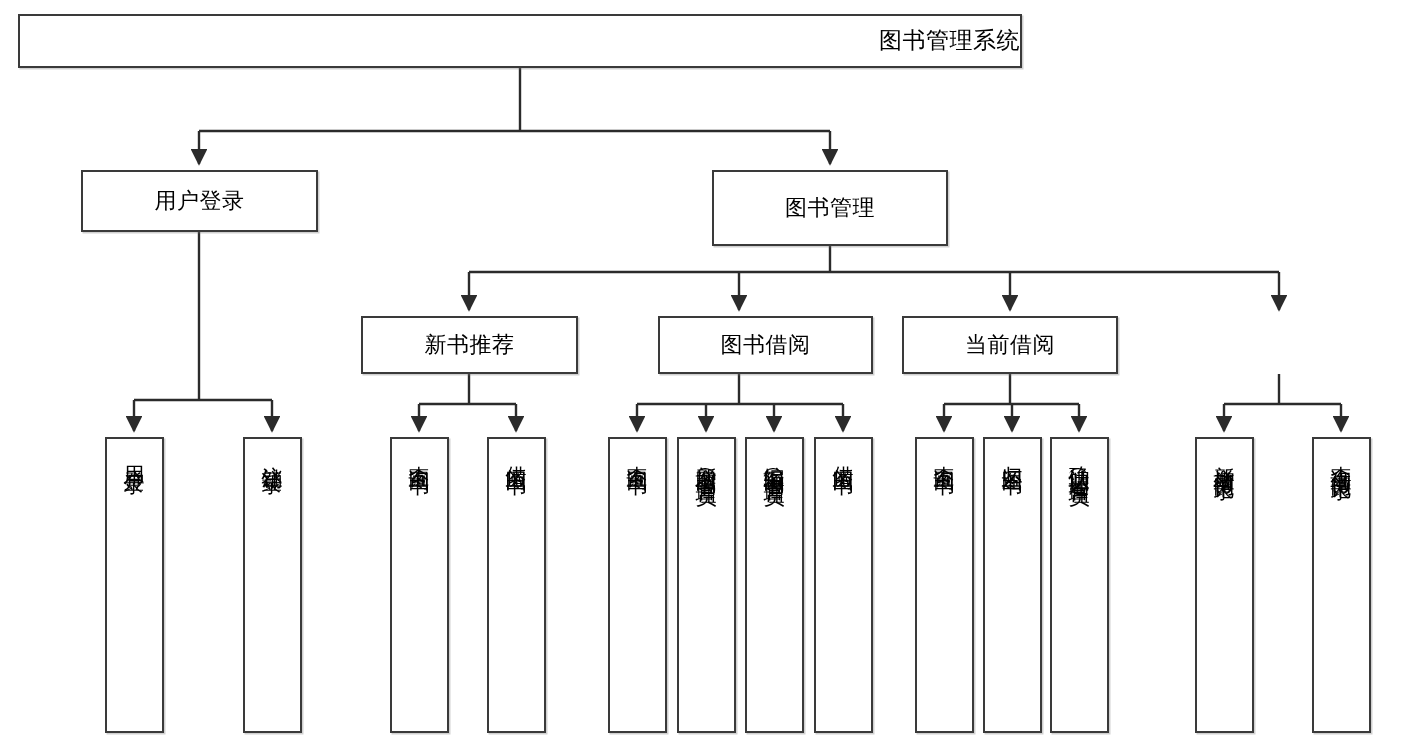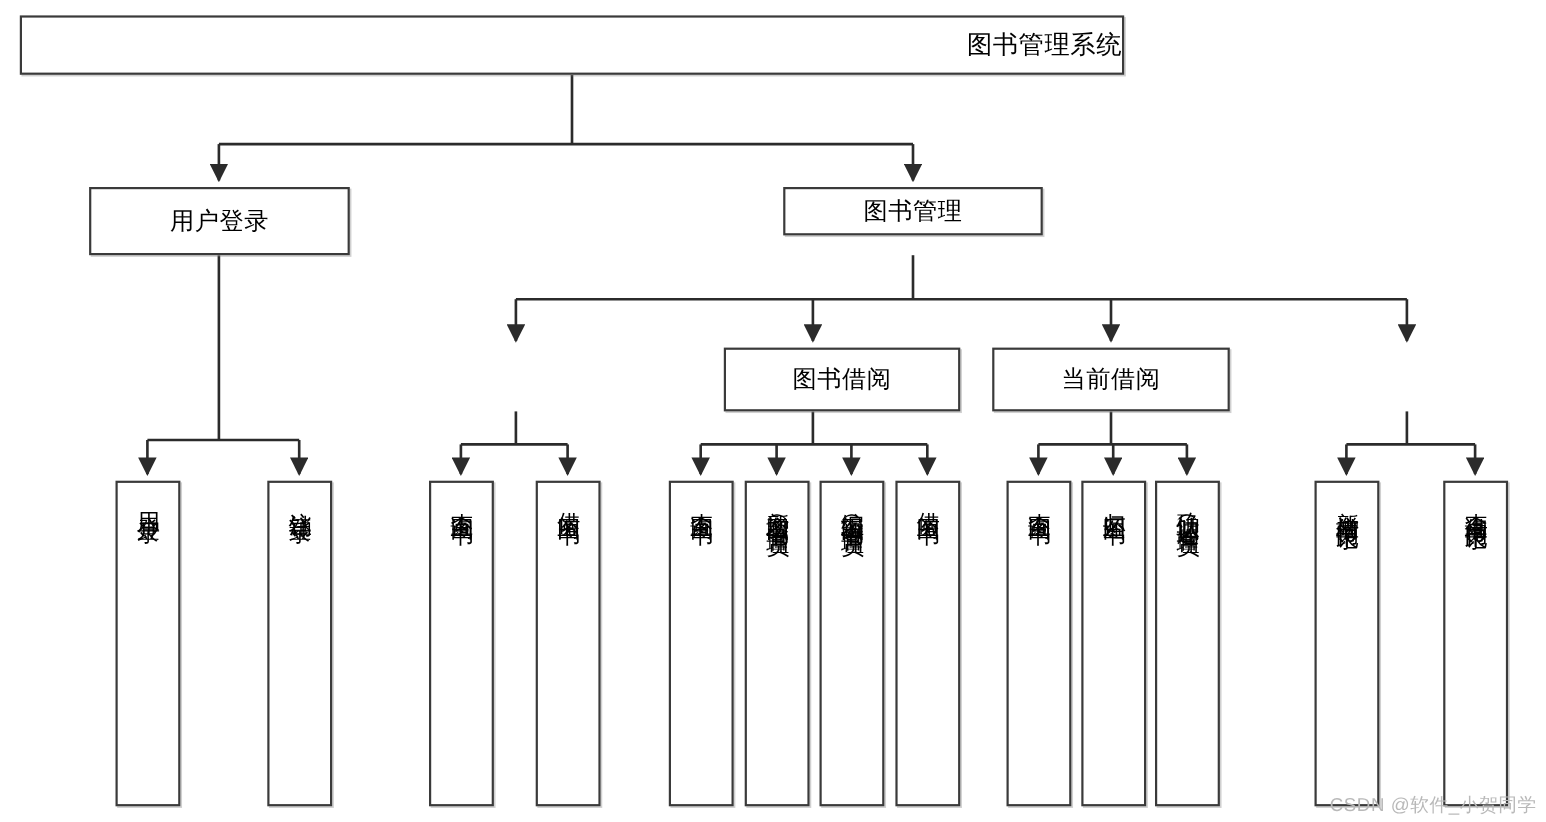--- a/index.html
+++ b/index.html
@@ -129,24 +129,27 @@
     </g>
   </svg>
 
   <div class="node horiz root" style="left:18px; top:14px; width:1004px; height:54px;justify-content:flex-end;">
     <span class="label">图书管理系统</span>
   </div>
 
   <div class="node horiz" style="left:81px; top:170px; width:237px; height:62px;">
     <span class="label">用户登录</span>
   </div>
-  <div class="node horiz" style="left:712px; top:170px; width:236px; height:44px;">
+  <div class="node horiz" style="left:712px; top:170px; width:236px; height:76px;">
     <span class="label">图书管理</span>
   </div>
 
+  <div class="node horiz" style="left:361px; top:316px; width:217px; height:58px;">
+    <span class="label">新书推荐</span>
+  </div>
   <div class="node horiz" style="left:632px; top:316px; width:215px; height:58px;margin-left:26px;">
     <span class="label">图书借阅</span>
   </div>
   <div class="node horiz" style="left:902px; top:316px; width:216px; height:58px;justify-content:center;">
     <span class="label">当前借阅</span>
   </div>
 
   <div class="node vert" style="left:105px; top:437px; width:59px; height:296px;">
     <span class="label">用户登录</span>
   </div>
@@ -184,15 +187,14 @@
     <span class="label">确认归还（管理员）</span>
   </div>
 
   <div class="node vert" style="left:1195px; top:437px; width:59px; height:296px;">
     <span class="label">新增借阅记录</span>
   </div>
   <div class="node vert" style="left:1312px; top:437px; width:59px; height:296px;">
     <span class="label">查询借阅记录</span>
   </div>
 
-  <div class="watermark">CSDN @软件_小贺同学</div>
 
 </div>
 
 </body></html>

